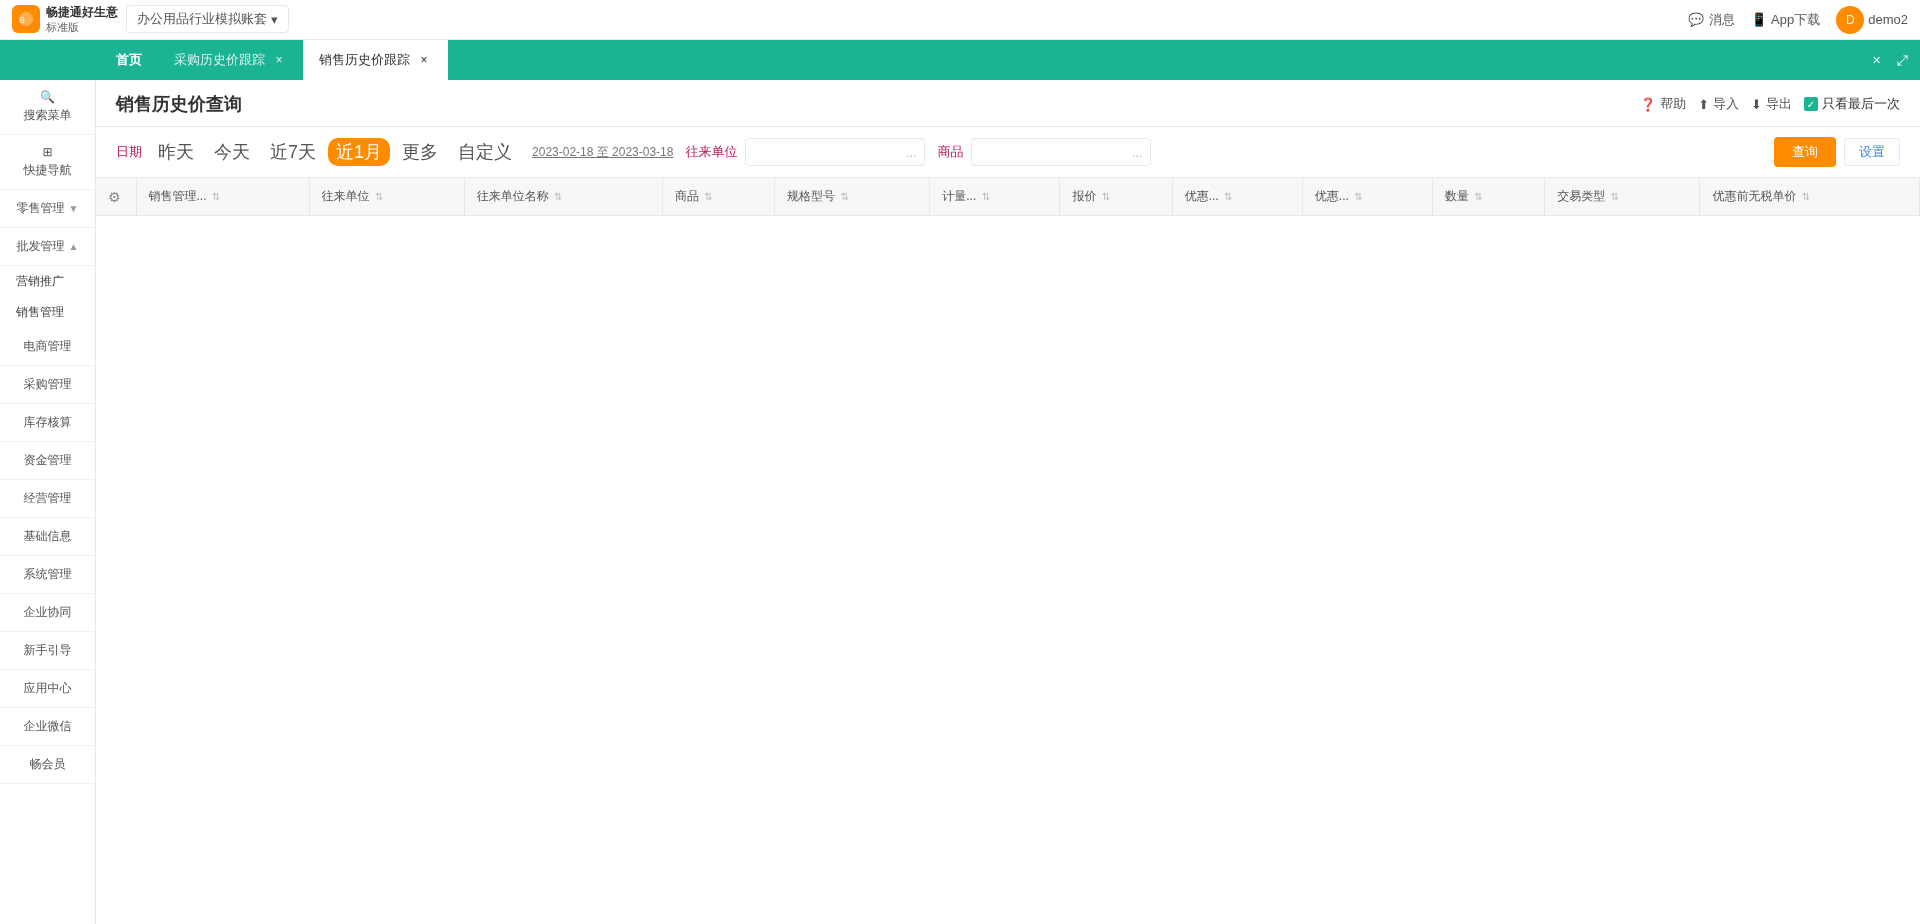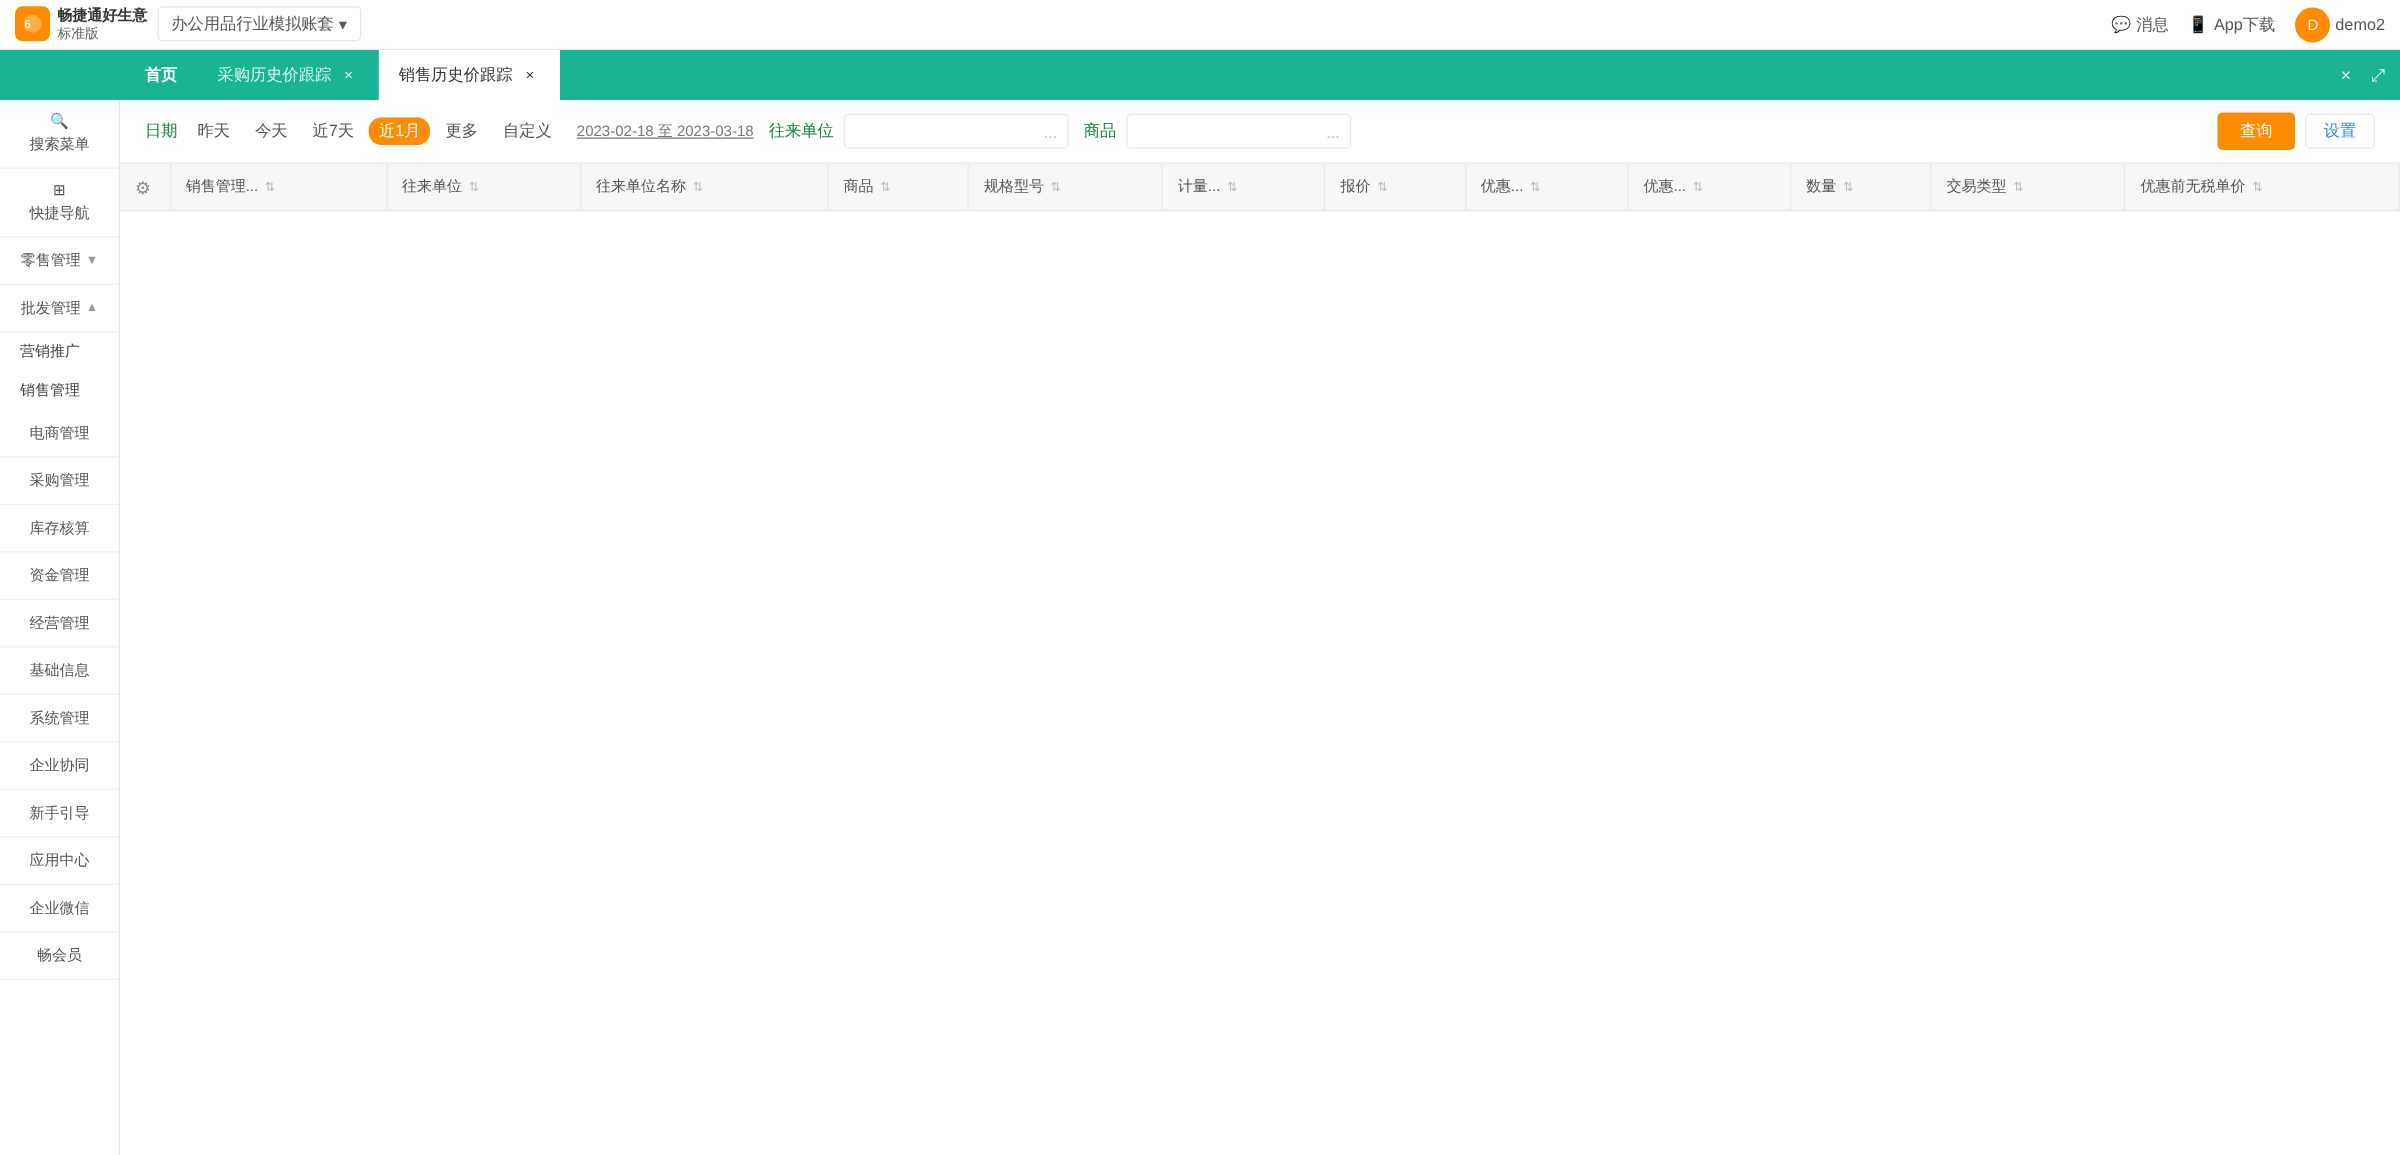--- a/index.html
+++ b/index.html
@@ -44,23 +44,23 @@
     .page-title { font-size: 18px; font-weight: bold; color: #333; }
     .page-actions { display: flex; align-items: center; gap: 12px; }
     .page-action { display: flex; align-items: center; gap: 4px; cursor: pointer; color: #555; font-size: 13px; }
     .checkbox-label { display: flex; align-items: center; gap: 4px; font-size: 13px; color: #333; cursor: pointer; }
     .checkbox-checked { width: 14px; height: 14px; background: #1ab394; border-radius: 2px; display: flex; align-items: center; justify-content: center; }
     .checkbox-checked::after { content: '✓'; color: #fff; font-size: 10px; }
 
     
     .filter-bar { background: #fff; padding: 10px 20px; border-bottom: 1px solid #e8e8e8; display: flex; align-items: center; flex-wrap: wrap; gap: 12px; }
     .filter-group { display: flex; align-items: center; gap: 8px; }
-    .filter-label { font-size: 13px; color: #15803d; }
+    .filter-label { font-size: 13px; color: #be185d; }
     .date-btns { display: flex; align-items: center; gap: 4px; }
-    .date-btn { padding: 2px 8px; font-size: 13px; color: #555; cursor: pointer; border-radius: 3px; }
+    .date-btn { padding: 2px 8px; font-size: 18px; color: #555; cursor: pointer; border-radius: 3px; }
     .date-btn.active { background: #ff8c00; color: #fff; border-radius: 10px; }
     .date-range { font-size: 12px; color: #777; margin-left: 4px; text-decoration: underline; }
     .filter-input { border: 1px solid #e8e8e8; border-radius: 4px; padding: 4px 8px; font-size: 13px; color: #333; min-width: 180px; height: 28px; display: flex; align-items: center; justify-content: space-between; }
     .filter-input .dots { color: #bbb; }
     .query-btn { background: #ff8c00; color: #fff; border: none; padding: 6px 18px; border-radius: 4px; cursor: pointer; font-size: 13px; }
     .settings-btn { color: #3b82f6; border: 1px solid #e8e8e8; border-radius: 4px; padding: 4px 14px; cursor: pointer; font-size: 13px; background: #fff; }
 
     
     .table-container { background: #fff; flex: 1; overflow: auto; }
     .data-table { width: 100%; border-collapse: collapse; }
@@ -194,20 +194,41 @@
     <div class="sidebar-item">
       <span>企业微信</span>
     </div>
     <div class="sidebar-item">
       <span>畅会员</span>
     </div>
   </div>
 
   <div class="content-area">
 
+    <div class="page-header">
+      <h1 class="page-title">销售历史价查询</h1>
+      <div class="page-actions">
+        <div class="page-action">
+          <span>❓</span>
+          <span>帮助</span>
+        </div>
+        <div class="page-action">
+          <span>⬆</span>
+          <span>导入</span>
+        </div>
+        <div class="page-action">
+          <span>⬇</span>
+          <span>导出</span>
+        </div>
+        <div class="checkbox-label">
+          <div class="checkbox-checked"></div>
+          <span>只看最后一次</span>
+        </div>
+      </div>
+    </div>
 
     <div class="filter-bar">
       <div class="filter-group">
         <span class="filter-label">日期</span>
         <div class="date-btns">
           <span class="date-btn">昨天</span>
           <span class="date-btn">今天</span>
           <span class="date-btn">近7天</span>
           <span class="date-btn active">近1月</span>
           <span class="date-btn">更多</span>

